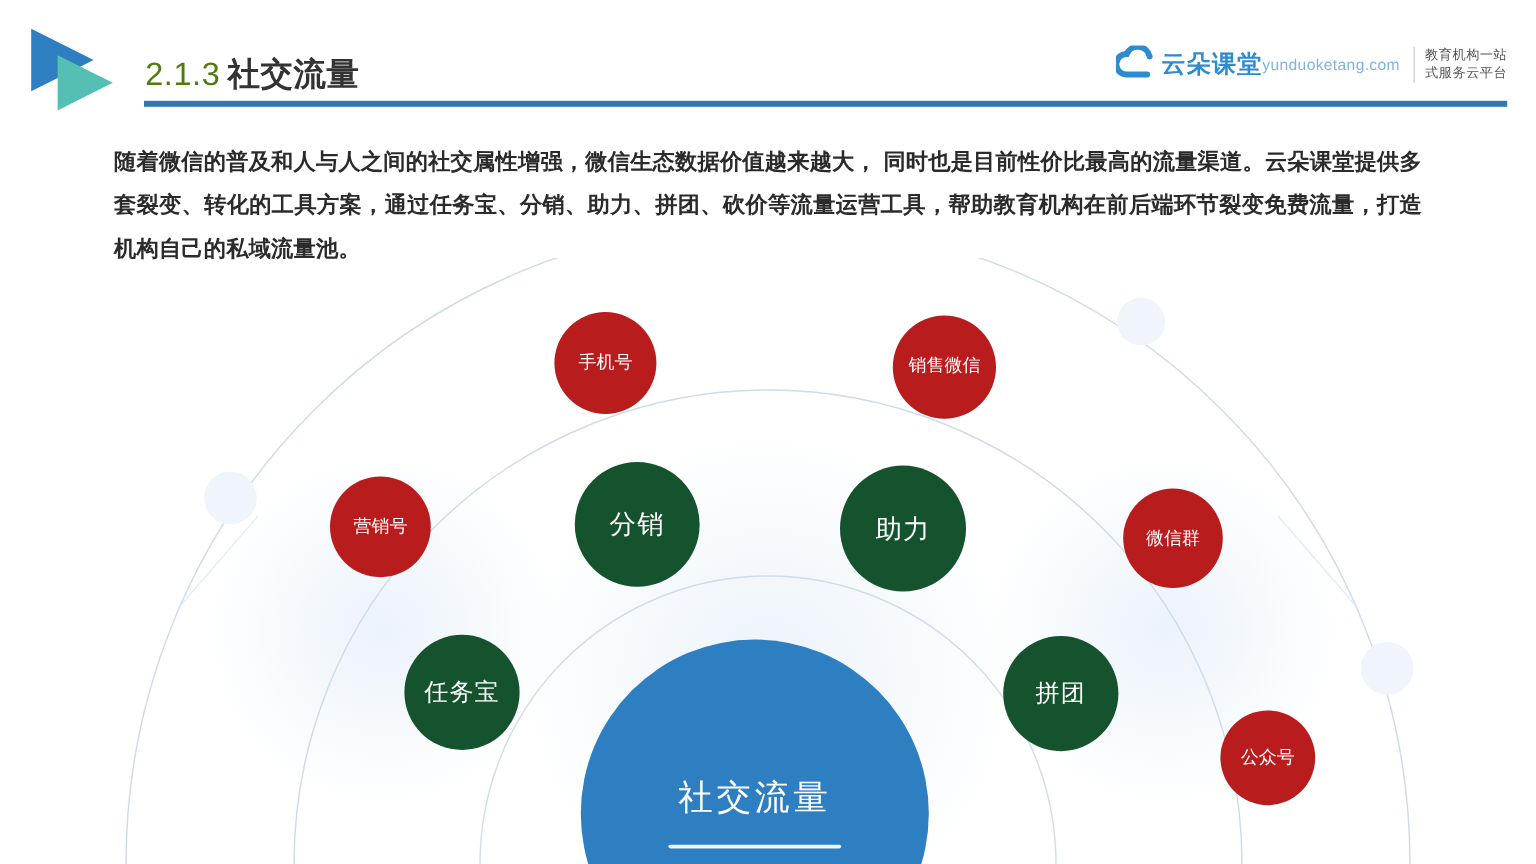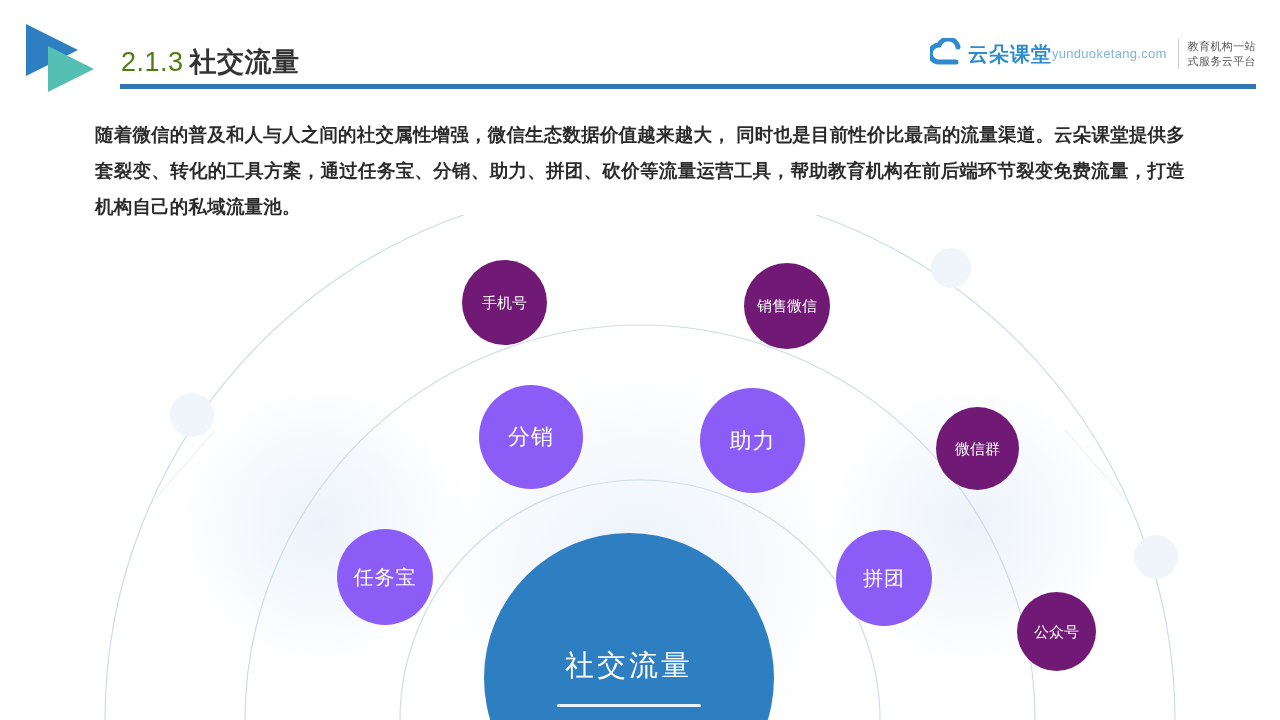--- a/index.html
+++ b/index.html
@@ -172,22 +172,22 @@
     position: absolute;
     border-radius: 50%;
     display: flex;
     align-items: center;
     justify-content: center;
     color: #ffffff;
     text-align: center;
     box-sizing: border-box;
     line-height: 1.15;
   }
-  .node.dark   { background: #8b5cf6; text-align: right; }
-  .node.light  { background: #701a75; }
+  .node.dark   { background: #14532d; text-align: right; }
+  .node.light  { background: #b91c1c; }
   .node.center { background: #2E7EC2; flex-direction: column; }
   .node.ghost  { background: #F0F5FB; }
 
   .center-label {
     font-size: 29px;
     letter-spacing: 3px;
   }
   .center-line {
     width: 144px;
     height: 3px;
@@ -261,24 +261,27 @@
     </svg>
 
     <div class="node ghost" style="left:170px; top:178px; width:44px; height:44px;"></div>
     <div class="node ghost" style="left:931px; top:33px; width:40px; height:40px;"></div>
     <div class="node ghost" style="left:1134px; top:320px; width:44px; height:44px;"></div>
 
     <div class="node light" style="left:462px; top:45px; width:85px; height:85px; font-size:15px;">
       <span>手机号</span>
     </div>
 
-    <div class="node light" style="left:744px; top:48px; width:86px; height:86px; font-size:15px;">
+    <div class="node light" style="left:744px; top:48px; width:86px; height:86px; font-size:15px;font-family:Liberation Mono, monospace;">
       <span>销售微信</span>
     </div>
 
+    <div class="node light" style="left:275px; top:182px; width:84px; height:84px; font-size:15px;">
+      <span>营销号</span>
+    </div>
 
     <div class="node light" style="left:936px; top:192px; width:83px; height:83px; font-size:15px;">
       <span>微信群</span>
     </div>
 
     <div class="node dark" style="left:479px; top:170px; width:104px; height:104px; font-size:22px; letter-spacing:1px;">
       <span>分销</span>
     </div>
 
     <div class="node dark" style="left:700px; top:173px; width:105px; height:105px; font-size:22px; letter-spacing:1px;">

